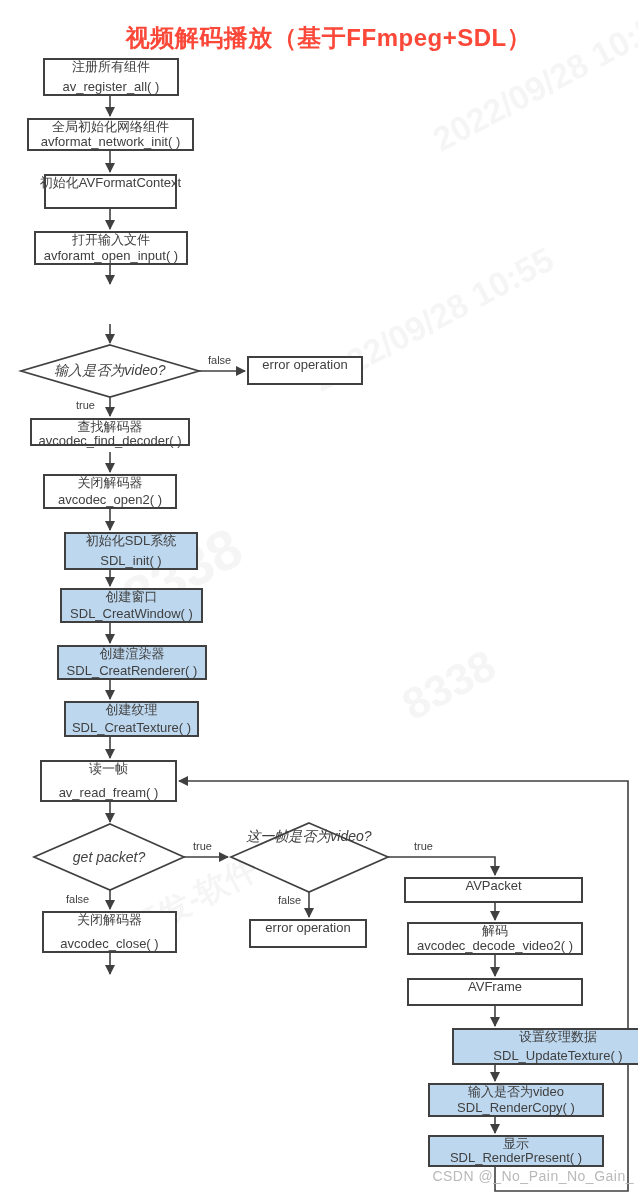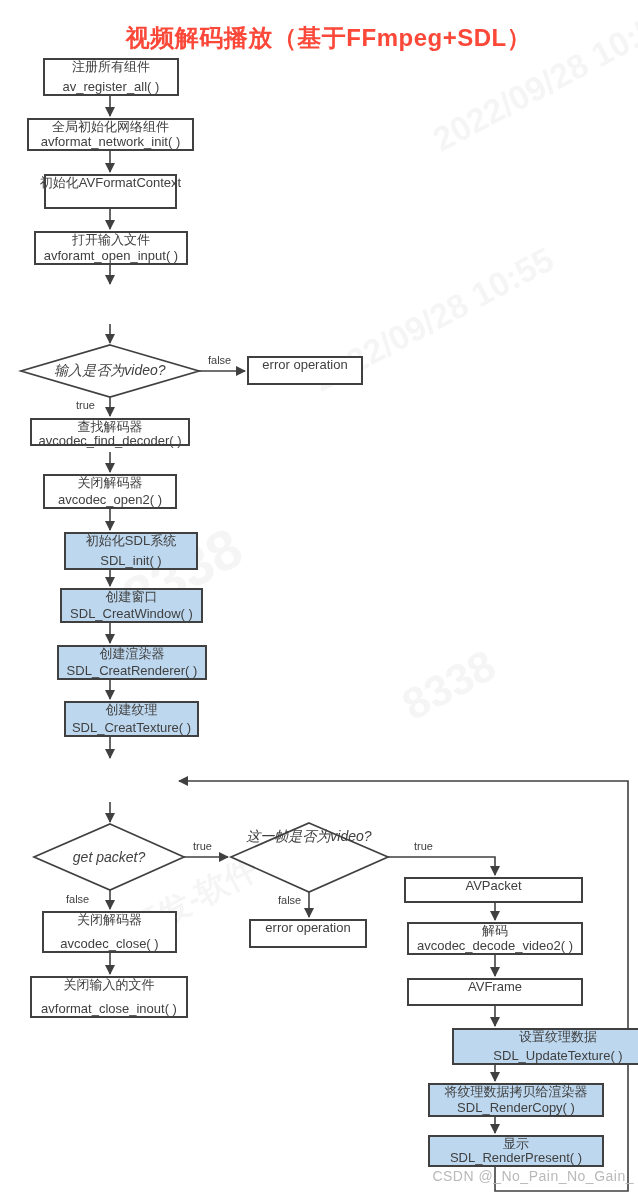--- a/index.html
+++ b/index.html
@@ -133,30 +133,30 @@
   <div class="node blue" style="left:36px;top:645px;width:150px;height:35px">
     <div>创建渲染器</div>
     <div>SDL_CreatRenderer( )</div>
   </div>
 
   <div class="node blue" style="left:43px;top:701px;width:135px;height:36px">
     <div>创建纹理</div>
     <div>SDL_CreatTexture( )</div>
   </div>
 
+  <div class="node" style="left:40px;top:760px;width:137px;height:42px">
+    <div>读一帧</div>
+    <div>av_read_fream( )</div>
+  </div>
 
   <div class="node" style="left:42px;top:911px;width:135px;height:42px">
     <div>关闭解码器</div>
     <div>avcodec_close( )</div>
   </div>
 
-  <div class="node" style="left:30px;top:976px;width:158px;height:42px">
-    <div>关闭输入的文件</div>
-    <div>avformat_close_inout( )</div>
-  </div>
 
   <div class="node" style="left:249px;top:919px;width:118px;height:29px">
     <div>error operation</div>
   </div>
 
   <div class="node" style="left:404px;top:877px;width:179px;height:26px">
     <div>AVPacket</div>
   </div>
 
   <div class="node" style="left:407px;top:922px;width:176px;height:33px">
@@ -167,21 +167,21 @@
   <div class="node" style="left:407px;top:978px;width:176px;height:28px">
     <div>AVFrame</div>
   </div>
 
   <div class="node blue" style="left:431px;top:1028px;width:212px;height:37px">
     <div>设置纹理数据</div>
     <div>SDL_UpdateTexture( )</div>
   </div>
 
   <div class="node blue" style="left:407px;top:1083px;width:176px;height:34px">
-    <div>将纹理数据拷贝给渲染器</div>
+    <div>输入是否为video</div>
     <div>SDL_RenderCopy( )</div>
   </div>
 
   <div class="node blue" style="left:407px;top:1135px;width:176px;height:32px">
     <div>显示</div>
     <div>SDL_RenderPresent( )</div>
   </div>
 
   <div class="dlabel" style="left:110px;top:371px;">输入是否为video?</div>
   <div class="dlabel" style="left:109px;top:857px;">get packet?</div>

